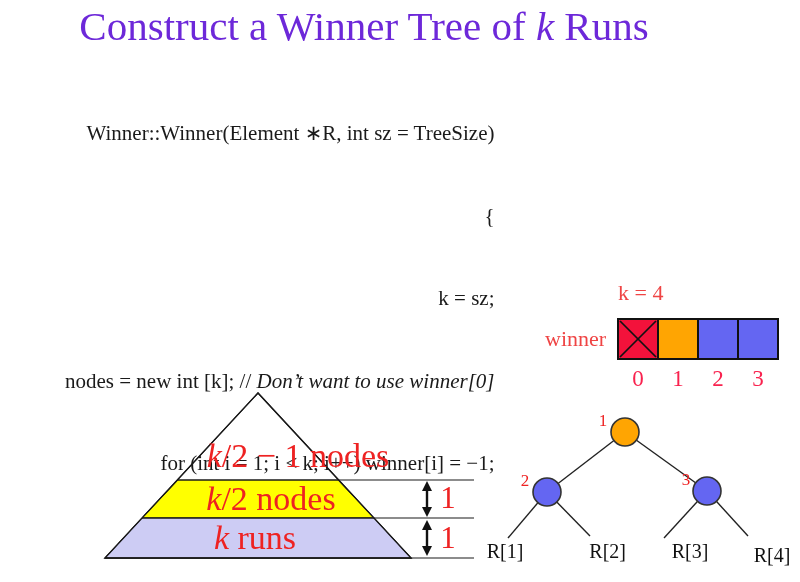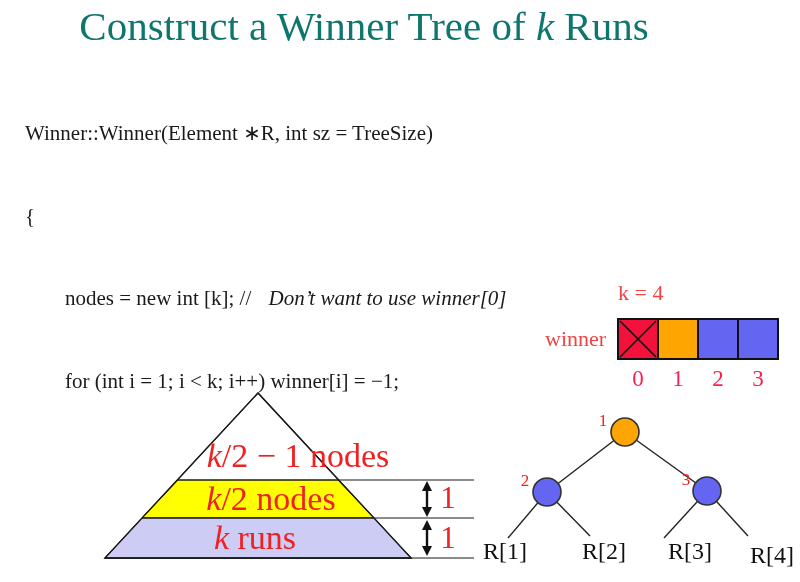--- a/index.html
+++ b/index.html
@@ -7,42 +7,42 @@
     width:800px;height:582px;position:relative;overflow:hidden;
     background:#ffffff;
     font-family:"Liberation Serif", serif;
     color:#1a1a1a;
   }
   .abs{position:absolute;}
   .it{font-style:italic;}
 
   #page-title{
     top:2px;left:0;width:728px;text-align:center;
-    font-size:41px;line-height:48px;color:#0f766e;
+    font-size:41px;line-height:48px;color:#6d28d9;
   }
 
   #code-block{
     left:25px;top:65px;
     font-size:21px;line-height:27.5px;
     white-space:pre;color:#1a1a1a;
   }
-  .code-line{min-height:27.5px;}
+  .code-line{min-height:27.5px;text-align:right;}
   .i0{padding-left:0;}
   .i1{padding-left:40px;}
-  .cm{font-style:italic;margin-left:12px;}
+  .cm{font-style:italic;}
 
   .black22{font-size:22px;line-height:22px;color:#ef4444;}
   #index-row{left:618px;top:367px;width:160px;display:flex;}
   #index-row span{width:40px;text-align:center;font-size:23px;line-height:23px;color:#f9224e;}
 
   .plabel{font-size:34px;line-height:29px;color:#ee2222;text-align:center;}
   .one-label{font-size:31px;line-height:31px;color:#ee2222;text-align:center;width:20px;}
 
   .tnum{font-size:17px;line-height:17px;color:#ee2222;text-align:center;width:14px;}
-  .leaf{font-size:24px;line-height:24px;color:#111111;text-align:center;width:80px;}
+  .leaf{font-size:20px;line-height:24px;color:#111111;text-align:center;width:80px;}
 
   svg{position:absolute;left:0;top:0;}
 </style>
 </head>
 <body>
 
 <svg width="800" height="582" viewBox="0 0 800 582">
   <g>
     <polygon points="258,393 105,558 411,558" fill="#ffffff" stroke="#1a1a1a" stroke-width="1.2"></polygon>
     <polygon points="178,480 338,480 374,518 142,518" stroke="#1a1a1a" stroke-width="1" fill="#ffff00"></polygon>
@@ -85,20 +85,21 @@
       <line x1="656" y1="321" x2="620" y2="357"></line>
     </g>
   </g>
 </svg>
 
 <div id="page-title" class="abs"><span>Construct a Winner Tree of </span><span class="it">k</span><span> Runs</span></div>
 
 <div id="code-block" class="abs">
   <div class="code-line i0"><span>Winner::Winner(Element ∗R, int sz = TreeSize)</span><span class="cm"></span></div>
   <div class="code-line i0"><span>{</span><span class="cm"></span></div>
+  <div class="code-line i1"><span>k = sz;</span><span class="cm"></span></div>
   <div class="code-line i1"><span>nodes = new int [k]; // </span><span class="cm">Don’t want to use winner[0]</span></div>
   <div class="code-line i1"><span>for (int i = 1; i &lt; k; i++) winner[i] = −1;</span><span class="cm"></span></div>
   <div class="code-line i0"><span></span></div>
   
   
   
   
   
   
   

